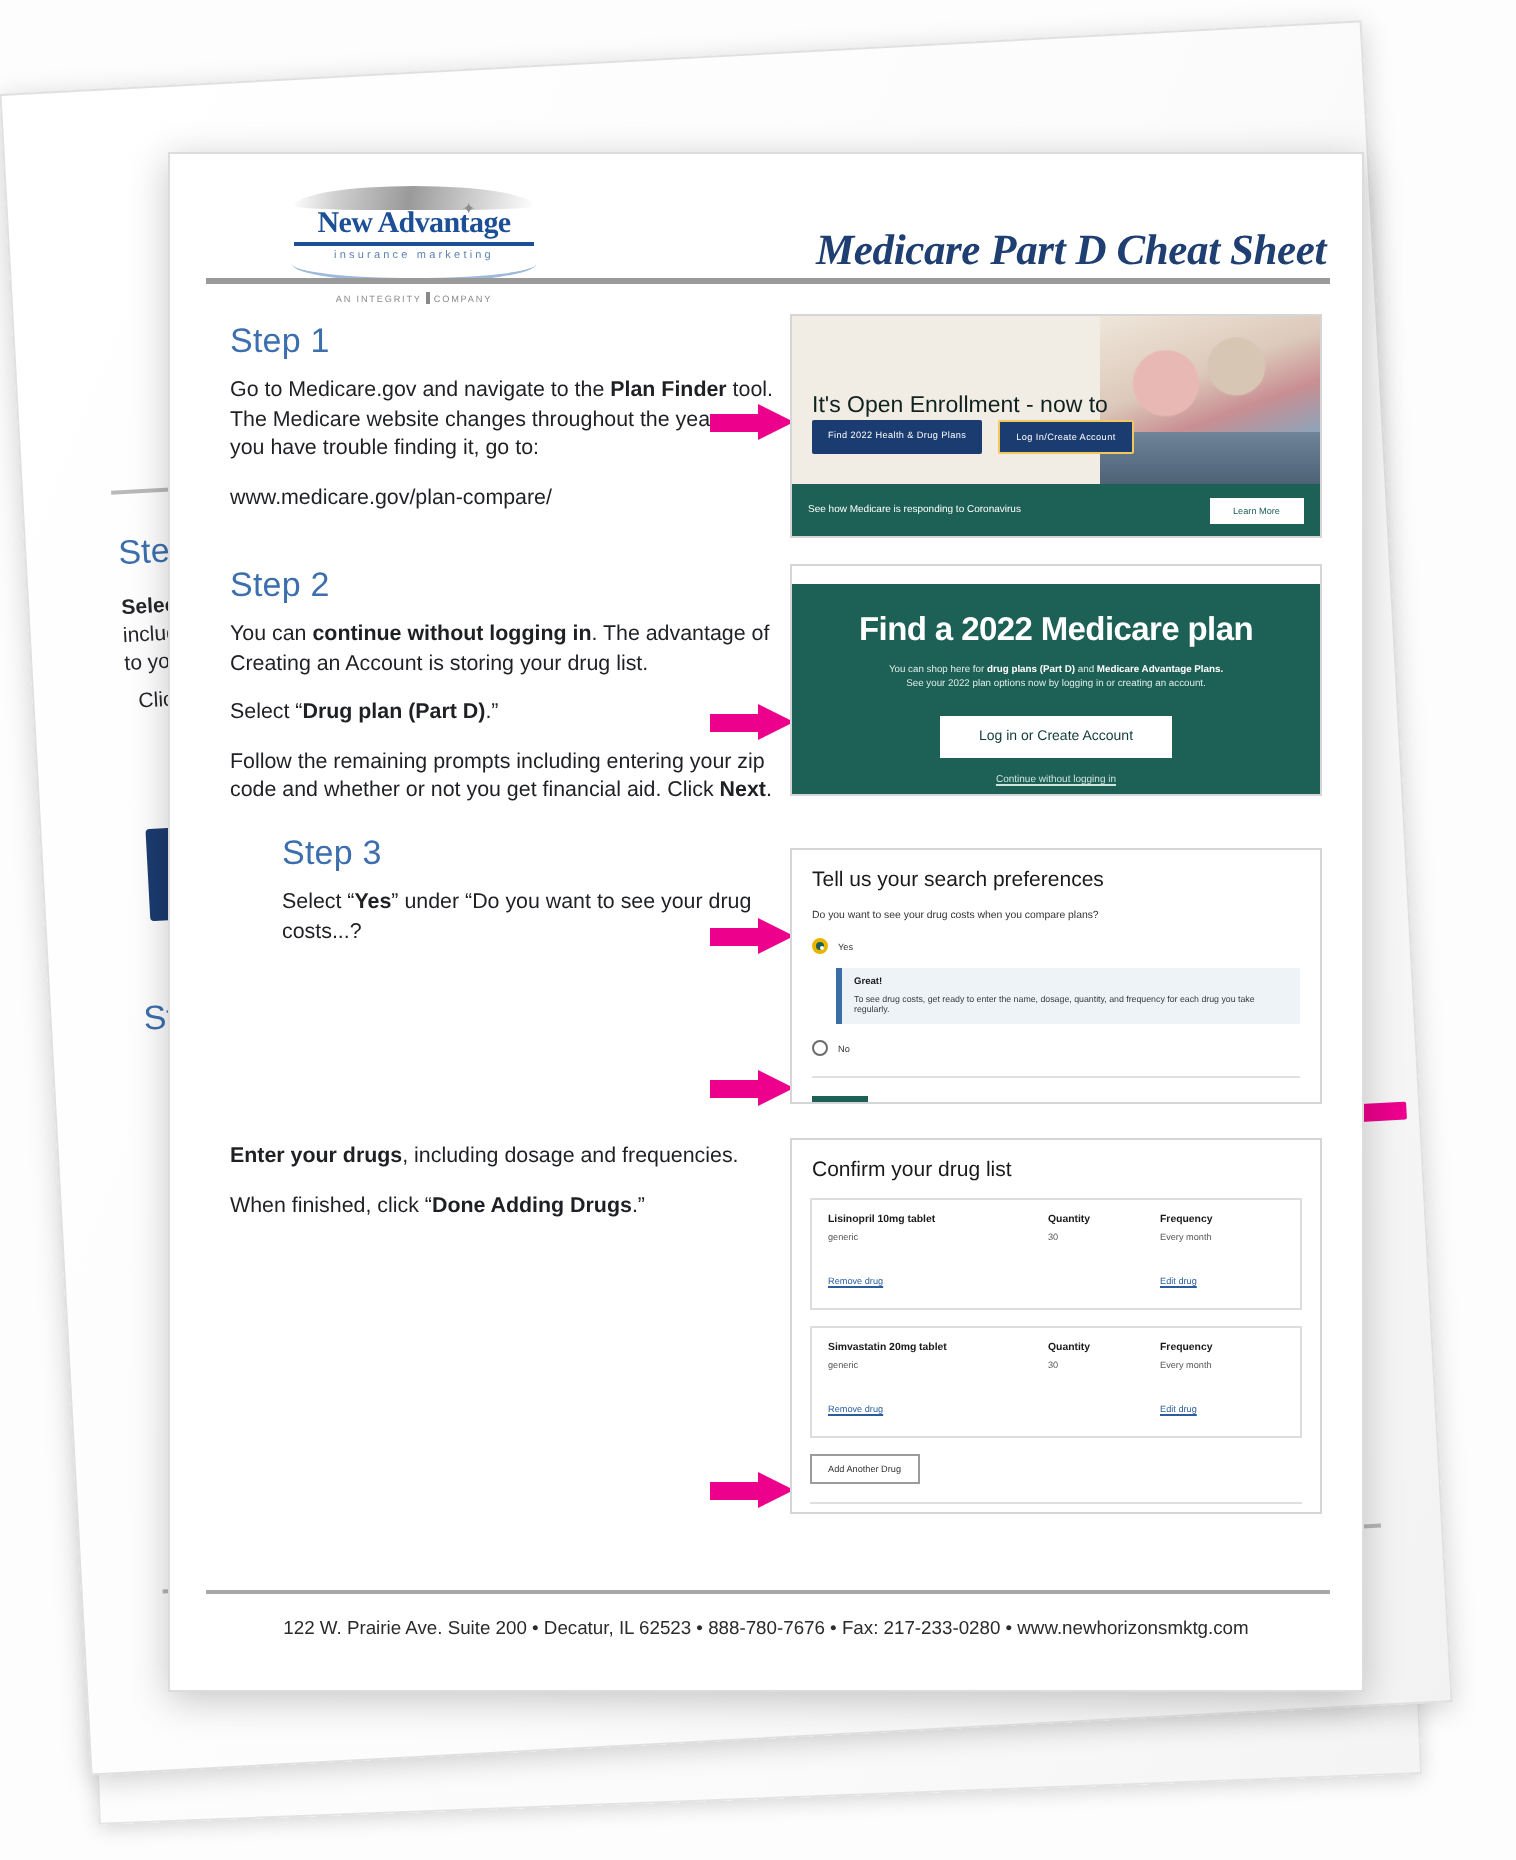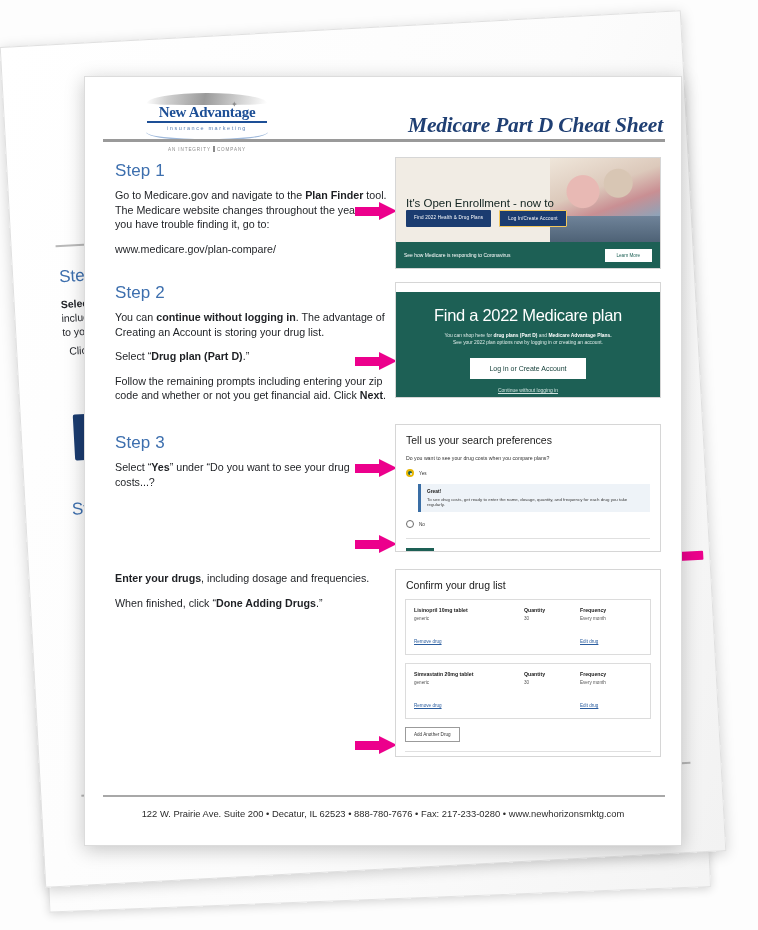--- a/index.html
+++ b/index.html
@@ -127,21 +127,21 @@
   .s1-btn.primary{background:#1b3c70;color:#fff;}
   .s1-btn.secondary{background:#1b3c70;color:#fff;border:1px solid #f2c75c;}
   .s1-bar{position:absolute;left:0;right:0;bottom:0;height:26px;background:#1d6055;display:flex;align-items:center;justify-content:space-between;padding:0 8px;box-sizing:border-box;}
   .s1-bar .txt{font-size:5px;color:#fff;}
   .s1-bar .learn{font-size:4.6px;color:#1d6055;background:#fff;padding:4px 12px;}
 
   
   #shot2{left:310px;top:0;width:264px;height:114px;}
   .s2-top{position:absolute;left:0;top:0;right:0;height:9px;background:#fff;border-bottom:1px solid #e2e2e2;}
   .s2-body{position:absolute;left:0;top:9px;right:0;bottom:0;background:#1d6055;text-align:center;}
-  .s2-h{margin:14px 0 0;font-size:16.5px;color:#fff;font-weight:normal;letter-spacing:-.3px;}
+  .s2-h{margin:14px 0 0;font-size:16.5px;color:#fff;font-weight:bold;letter-spacing:-.3px;}
   .s2-sub{margin:7px 10px 0;font-size:4.9px;line-height:7.4px;color:#dfece9;}
   .s2-sub b{font-weight:bold;color:#fff;}
   .s2-login{display:inline-block;margin-top:11px;background:#fff;color:#103b35;font-size:7px;padding:6px 18px;border:1px solid #fff;}
   .s2-link{display:block;margin-top:8px;font-size:5px;color:#cfe3df;text-decoration:underline;}
 
   
   #shot3{left:310px;top:0;width:264px;height:126px;}
   .s3-h{margin:9px 0 0 10px;font-size:10.5px;color:#1a1a1a;font-weight:normal;}
   .s3-q{margin:9px 0 0 10px;font-size:5.2px;color:#333;}
   .s3-opt{display:flex;align-items:center;gap:5px;margin:8px 0 0 10px;}
@@ -259,21 +259,21 @@
         <div class="s2-h">Find a 2022 Medicare plan</div>
         <div class="s2-sub">
           <span>You can shop here for </span><b>drug plans (Part D)</b><span> and </span><b>Medicare Advantage Plans.</b><br>
           <span>See your 2022 plan options now by logging in or creating an account.</span>
         </div>
         <div class="s2-login">Log in or Create Account</div>
         <span class="s2-link">Continue without logging in</span>
       </div>
     </div>
 
-    <div class="step col-left" style="top:356px;">
+    <div class="step col-left" style="top:340px;margin-left:26px;">
       <h2>Step 3</h2>
       <p>Select “<b>Yes</b>” under “Do you want to see your drug costs...?</p>
     </div>
     <div class="arrow" style="left:270px;top:382px;">
       <div class="shaft"></div>
         <div class="head"></div>
     </div>
     <div class="arrow" style="left:270px;top:458px;">
       <div class="shaft"></div>
         <div class="head"></div>

